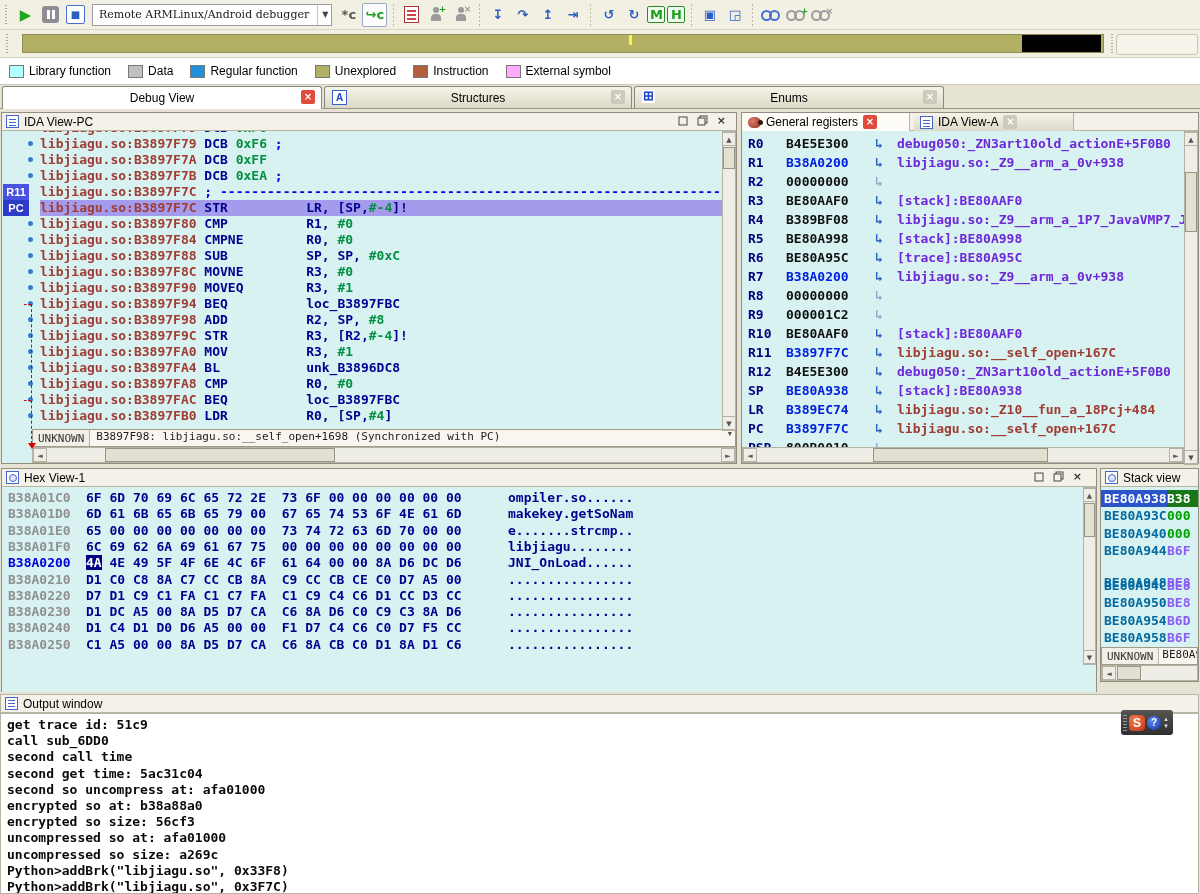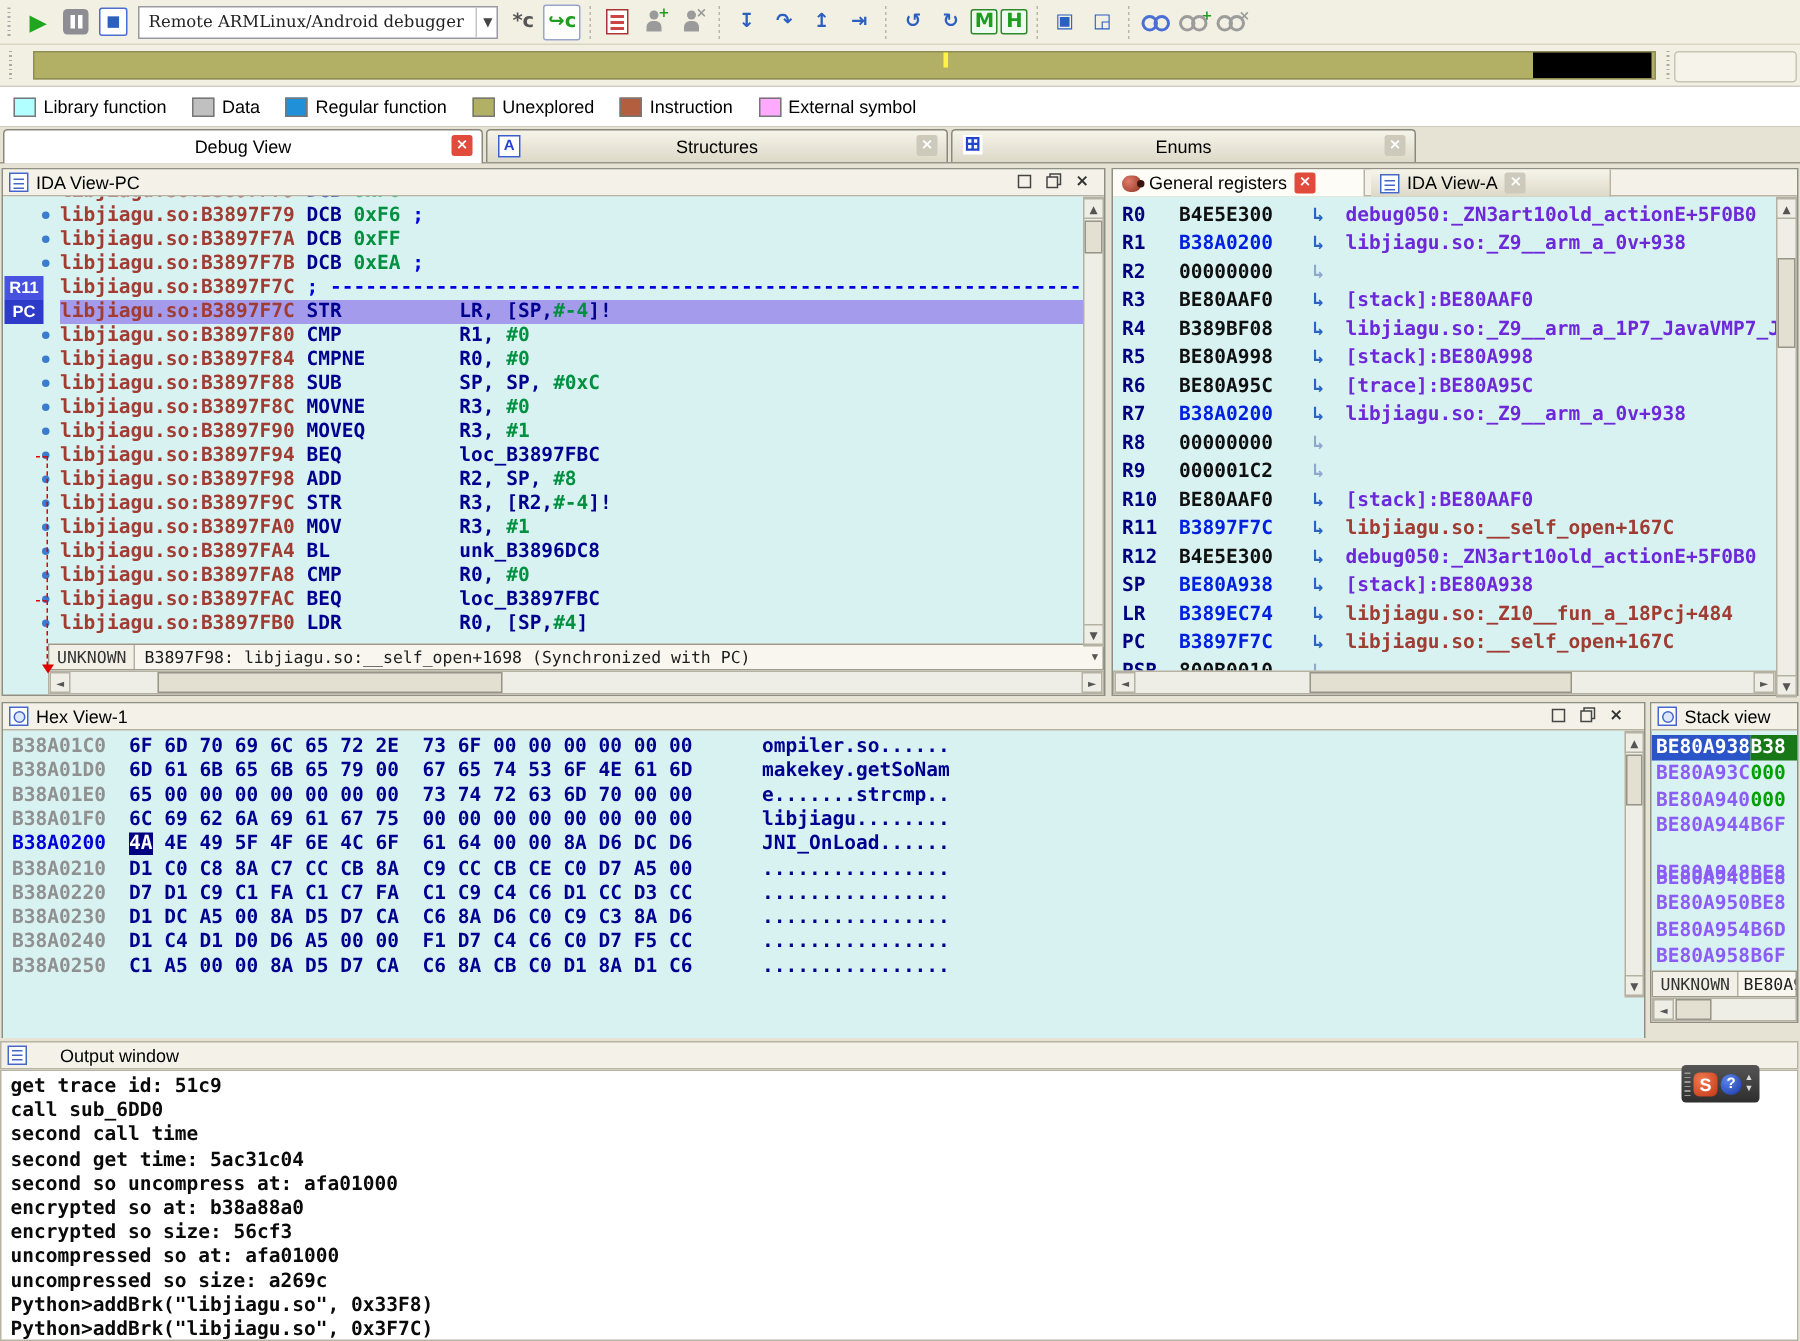--- a/index.html
+++ b/index.html
@@ -90,21 +90,21 @@
   .bug:before{content:"";position:absolute;right:-2px;top:3px;width:5px;height:5px;
        border-radius:50%;background:#3A1510}
   
   .sb{position:absolute;background:#EFEEE6;border:1px solid #B5B2A3;box-sizing:border-box}
   .sbthumb{position:absolute;background:#E3E0D1;border:1px solid #97948A;box-sizing:border-box}
   .sbbtn{position:absolute;width:14px;height:14px;font:7px/14px "DejaVu Sans",sans-serif;
          color:#555;text-align:center;background:#EFEEE6;border:1px solid #B5B2A3;
          box-sizing:border-box}
   
   .pstatus{position:absolute;left:30px;right:0;height:18px;background:#F8F6EF;
-           border:1px solid #9D9A8B;box-sizing:border-box;display:flex;align-items:center;
+           border:1px solid #9D9A8B;box-sizing:border-box;display:flex;align-items:flex-start;
            font:11px "DejaVu Sans Mono",monospace;color:#1C1C1C;white-space:pre;overflow:hidden}
   .pstatus .lbl{padding:0 5px;border-right:1px solid #B5B2A3;color:#333;height:100%;
            display:flex;align-items:center;background:#F2F0E6}
   .pstatus .txt{padding-left:6px}
   
   #disasm-content{position:absolute;left:0;right:0;top:18px;height:300px;overflow:hidden;
                   background:#D8F2F2}
   .drow{position:absolute;left:38px;right:14px;height:16px;white-space:pre;
         font:bold 13px/16px "DejaVu Sans Mono",monospace}
   .drow.hl{background:#A49BEC}
@@ -137,29 +137,29 @@
         font:bold 13px/16px "DejaVu Sans Mono",monospace;color:#000090}
   .haddr{position:absolute;left:6px;color:#909090}
   .haddr.cur{color:#0000D8}
   .hbytes{position:absolute;left:84px}
   .hascii{position:absolute;left:506px}
   .hsel{background:#000080;color:#FFF}
   
   #stack-content{position:absolute;left:0;right:0;top:18px;height:160px;overflow:hidden}
   .srow{position:absolute;left:0;right:0;height:17px;white-space:pre;
         font:bold 13px/17px "DejaVu Sans Mono",monospace}
-  .saddr{position:absolute;left:0;width:66px;padding-left:3px;color:#8b5cf6;box-sizing:border-box}
+  .saddr{position:absolute;left:0;width:66px;padding-left:3px;color:#0369a1;box-sizing:border-box}
   .sval{position:absolute;left:66px;right:0;color:#8b5cf6;overflow:hidden}
   .sval.z{color:#00A000}
   .srow.sel .saddr{background:#2A54C8;color:#FFF}
   .srow.sel .sval{background:#187818;color:#FFF}
   
   #output-pane{left:0;top:692px;width:1200px;height:202px;background:#E6E3D5}
   #output-title{position:absolute;left:0;top:2px;width:1199px;height:19px;background:#F4F2E8;
-        border:1px solid #B8B4A4;display:flex;align-items:center;gap:22px;padding-left:4px;
+        border:1px solid #B8B4A4;display:flex;align-items:center;gap:5px;padding-left:4px;
         box-sizing:border-box;font:12px "Liberation Sans",sans-serif}
   #output-content{position:absolute;left:0;top:21px;width:1199px;height:181px;background:#FFF;
         border:1px solid #B8B4A4;box-sizing:border-box;overflow:hidden;padding:3px 0 0 6px}
   .orow{font:bold 13px/16.2px "DejaVu Sans Mono",monospace;color:#0A0A0A;white-space:pre}
   
   #floatwidget{left:1121px;top:710px;width:52px;height:25px;background:linear-gradient(#555,#2E2E2E);
         border-radius:3px;display:flex;align-items:center;padding:0 2px;gap:2px;box-sizing:border-box}
   #floatwidget .fgrip{width:4px;height:16px;
         background:repeating-linear-gradient(#999 0 1px,transparent 1px 3px)}
   .sbadge{width:16px;height:16px;border-radius:4px;background:radial-gradient(circle at 35% 30%,#F07B50,#C33514);

